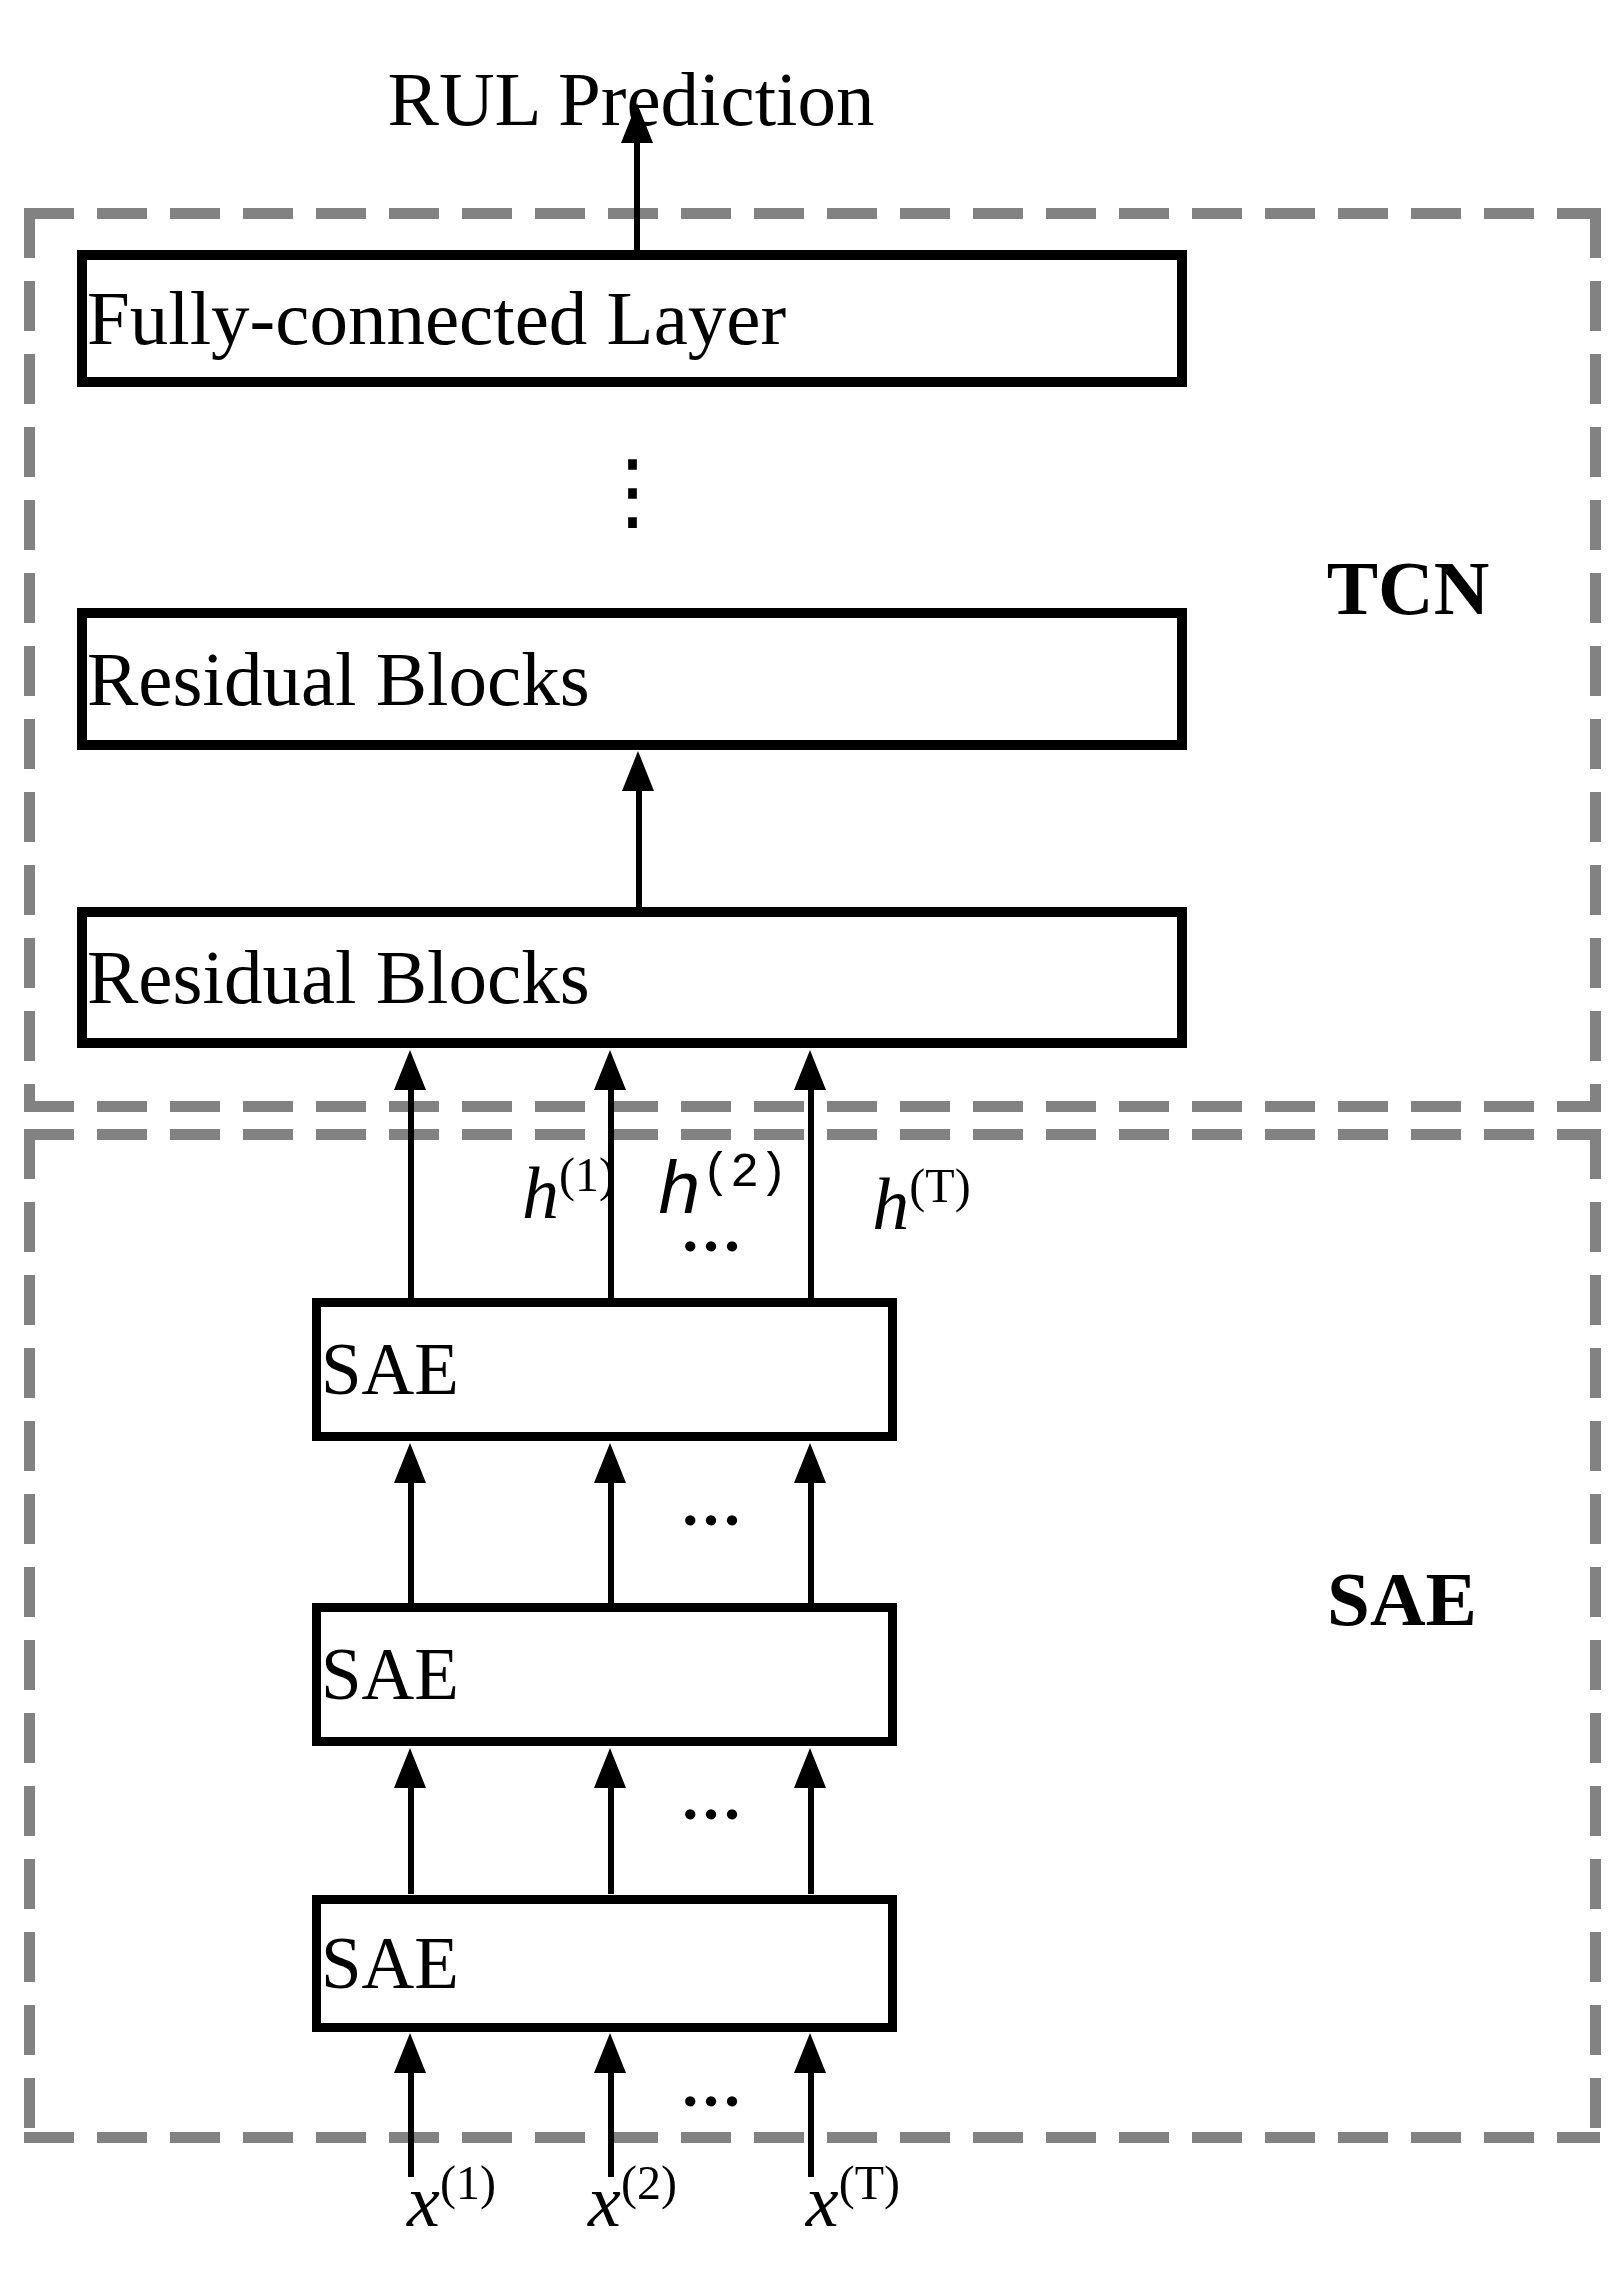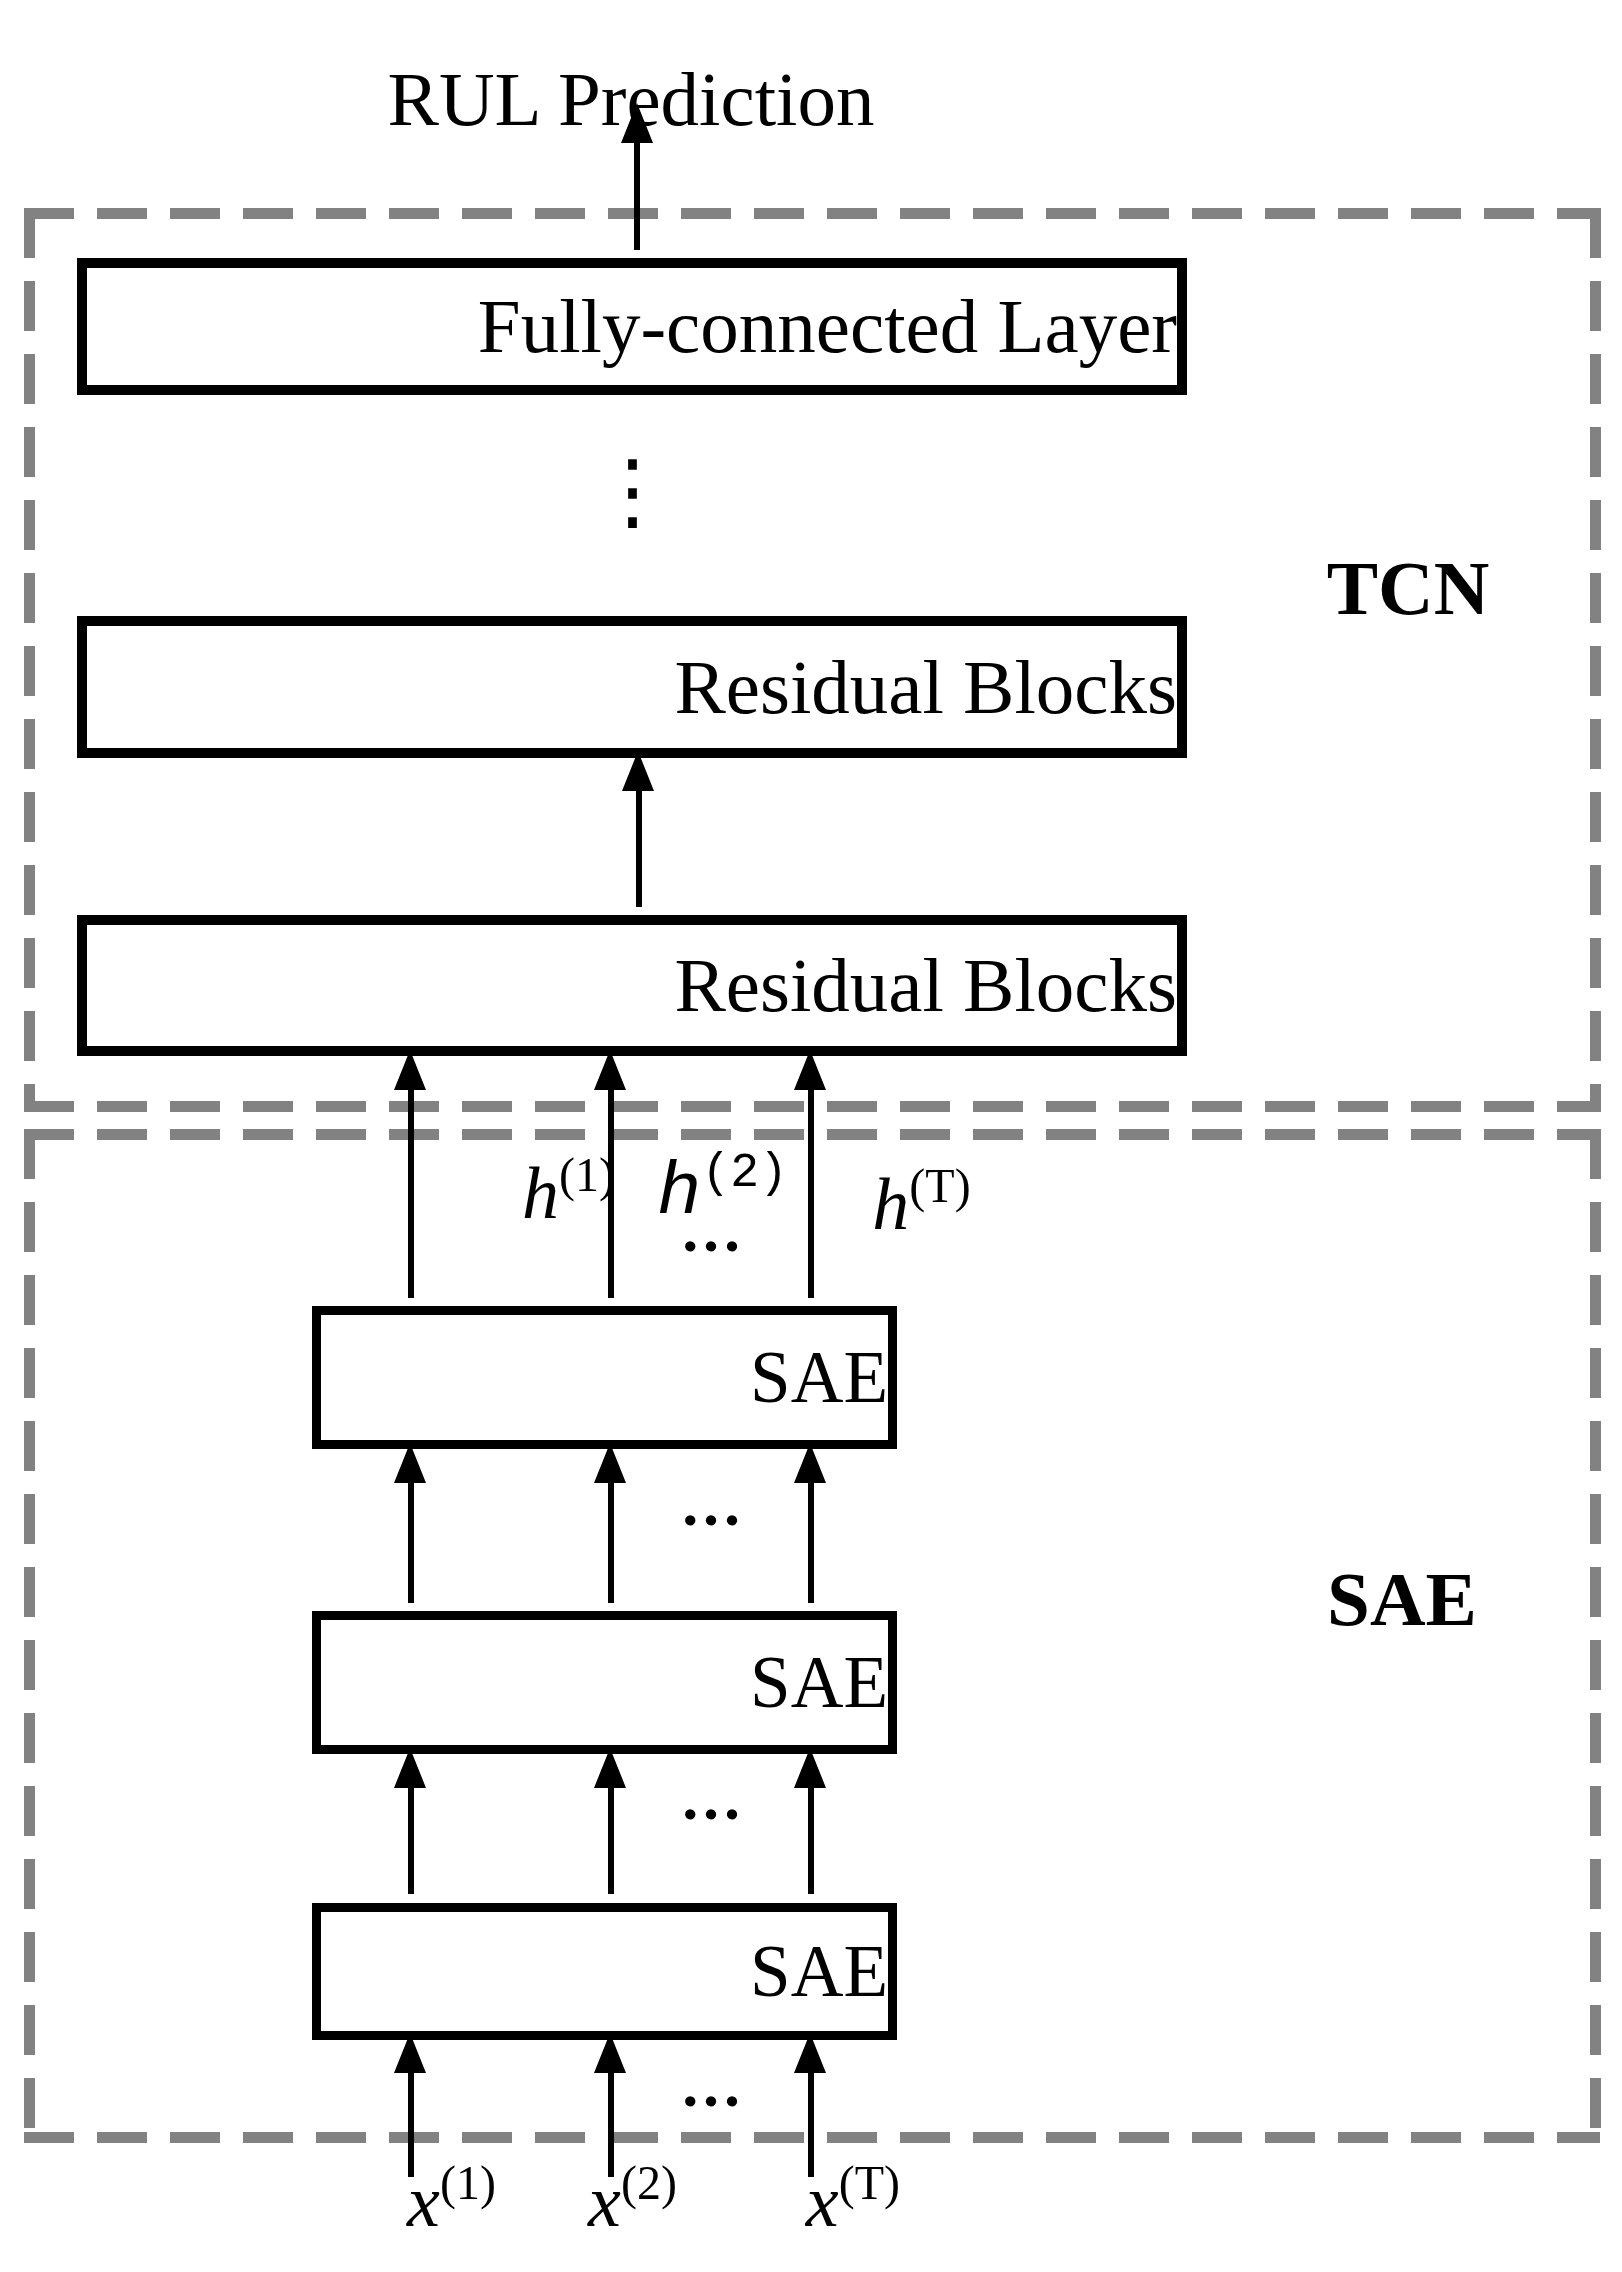--- a/index.html
+++ b/index.html
@@ -7,21 +7,21 @@
     position:relative; width:1622px; height:2273px; background:#ffffff;
     font-family:"Liberation Serif","DejaVu Serif",serif; color:#000; overflow:hidden;
   }
   
   .dash-h { position:absolute; height:10.5px; z-index:1;
     background:repeating-linear-gradient(to right,#828282 0 50px,transparent 50px 73px); }
   .dash-v { position:absolute; width:10.5px; z-index:1;
     background:repeating-linear-gradient(to bottom,#828282 0 50px,transparent 50px 73px); }
   
   .box { position:absolute; box-sizing:border-box; background:#fff; border:10.5px solid #000;
-    display:flex; align-items:center; justify-content:flex-end; z-index:4;margin-top:8px; }
+    display:flex; align-items:center; justify-content:flex-start; z-index:4; }
   .sae-box { border-width:9.7px; }
   .box-label { font-size:77px; white-space:nowrap; }
   .sae-box .box-label { font-size:73px; }
   
   .shaft { position:absolute; width:5.6px; background:#000; z-index:5; }
   .head  { position:absolute; width:0; height:0; z-index:5;
     border-left:16px solid transparent; border-right:16px solid transparent;
     border-bottom:40px solid #000; }
   
   .title { position:absolute; font-size:77px; text-align:center; line-height:1.1; z-index:6; white-space:nowrap; }

